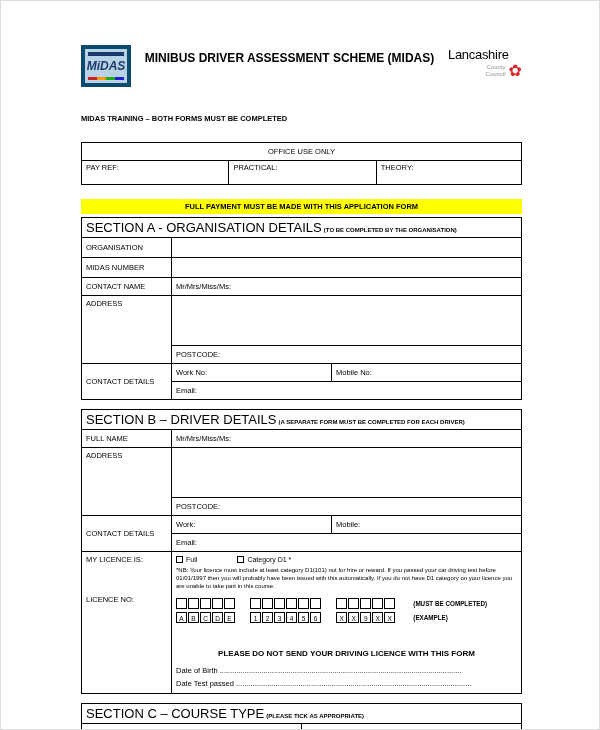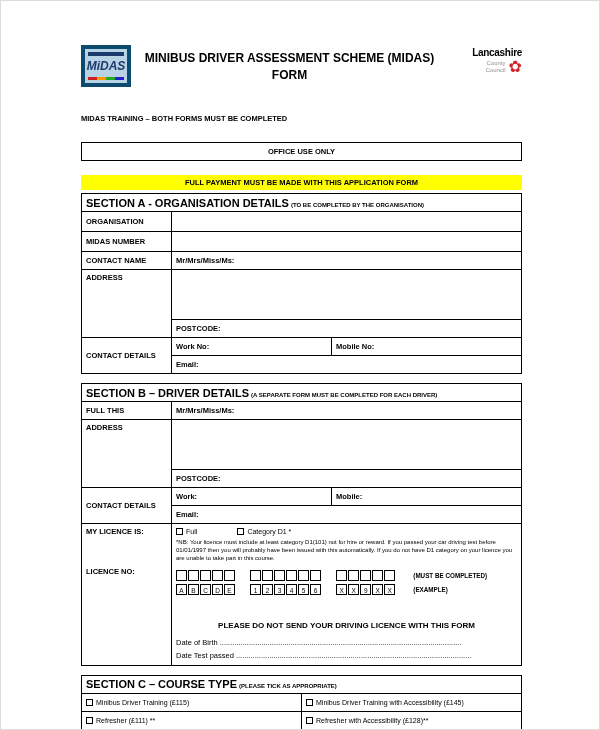--- a/index.html
+++ b/index.html
@@ -7,40 +7,40 @@
   .content{position:absolute;left:80px;top:44px;width:441px;}
 
   
   .header{display:flex;align-items:flex-start;height:50px;margin-bottom:6px;}
   .midas-logo{width:50px;height:42px;background:#b9d3e6;border:4px solid #0c4a6e;position:relative;display:flex;align-items:center;justify-content:center;box-sizing:border-box;}
   .midas-top{position:absolute;top:3px;left:3px;right:3px;height:4px;background:#1b3a6b;}
   .midas-text{font-style:italic;font-weight:bold;color:#1b3a6b;font-size:12px;}
   .midas-bottom{position:absolute;bottom:3px;left:3px;right:3px;height:3px;background:linear-gradient(90deg,#c22 0 25%,#f90 25% 50%,#2a2 50% 75%,#22c 75% 100%);}
   .title-block{flex:1;text-align:center;font-family:Liberation Sans, sans-serif;font-weight:bold;font-size:12px;line-height:1.4;padding-top:5px;}
   .lanc-logo{width:74px;padding-top:2px;}
-  .lanc-name{font-weight:bold;font-size:10px;letter-spacing:-0.3px;text-align:right;}
+  .lanc-name{font-weight:normal;font-size:13px;letter-spacing:-0.3px;}
   .lanc-row{display:flex;align-items:center;justify-content:flex-end;gap:3px;margin-top:1px;}
   .lanc-sub{font-size:6px;color:#8f8f8f;line-height:1.2;text-align:right;}
   .rose{color:#d8232a;font-size:16px;line-height:1;}
 
   .intro{font-weight:bold;font-size:7.5px;margin:19px 0;}
 
   table{width:100%;border-collapse:collapse;table-layout:fixed;}
   td{border:1px solid #000;font-size:7.5px;padding:2px 4px;vertical-align:middle;overflow:hidden;height:13px;}
-  .label{font-weight:bold;}
+  .label{font-weight:normal;}
   .center{text-align:center;}
   .vtop{vertical-align:top;padding-top:3px;}
 
   .office{margin-bottom:14px;}
   .office-vals td{height:19px;vertical-align:top;}
 
   .banner{background:#ffff00;font-weight:bold;font-size:7.5px;text-align:center;padding:3px 4px;margin-bottom:3px;}
 
   .sec{margin-bottom:9px;}
-  .sec-hdr-big{font-size:11px;font-weight:bold;}
+  .sec-hdr-big{font-size:13px;font-weight:normal;}
   .sec-hdr-small{font-size:6px;font-weight:bold;}
   .fill{height:15px;}
   .addr-fill{height:45px;}
 
   .cb{display:inline-block;width:7px;height:7px;border:1px solid #000;vertical-align:-1px;margin-right:3px;box-sizing:border-box;background:#fff;}
   .cb-opt{margin-right:38px;font-size:7px;}
   .nb{font-size:6px;line-height:1.35;margin-top:2px;padding-right:4px;}
 
   .boxrow{margin:3px 0 2px 0;white-space:nowrap;}
   .lgroup{display:inline-block;margin-right:12px;}
@@ -61,21 +61,20 @@
   <div class="content">
 
     <div class="header">
       <div class="midas-logo">
         <div class="midas-top"></div>
         <span class="midas-text">MiDAS</span>
         <div class="midas-bottom"></div>
       </div>
       <div class="title-block">
         <div>MINIBUS DRIVER ASSESSMENT SCHEME (MIDAS)</div>
-        <div>FORM</div>
       </div>
       <div class="lanc-logo">
         <div class="lanc-name">Lancashire</div>
         <div class="lanc-row">
           <div class="lanc-sub">
             <div>County</div>
             <div>Council</div>
           </div>
           <span class="rose">✿</span>
         </div>
@@ -87,20 +86,25 @@
     <table class="office">
       <colgroup>
           <col style="width:33.5%">
           <col style="width:33.5%">
           <col>
         </colgroup>
       <tbody>
           <tr>
         <td colspan="3" class="label center">OFFICE USE ONLY</td>
       </tr>
+      <tr class="office-vals">
+        <td><span class="label">PAY REF:</span></td>
+        <td><span class="label">PRACTICAL:</span></td>
+        <td><span class="label">THEORY:</span></td>
+      </tr>
     </tbody>
       </table>
 
     <div class="banner">FULL PAYMENT MUST BE MADE WITH THIS APPLICATION FORM</div>
 
     <table class="sec">
       <colgroup>
           <col style="width:90px">
           <col style="width:160px">
           <col>
@@ -149,21 +153,21 @@
           <col>
         </colgroup>
       <tbody>
           <tr>
         <td colspan="3">
           <span class="sec-hdr-big">SECTION B – DRIVER DETAILS</span>
           <span class="sec-hdr-small">(A SEPARATE FORM MUST BE COMPLETED FOR EACH DRIVER)</span>
         </td>
       </tr>
       <tr>
-        <td class="label">FULL THIS</td>
+        <td class="label">FULL NAME</td>
         <td colspan="2" class="label"><span>Mr/Mrs/Miss/Ms:</span></td>
       </tr>
       <tr>
         <td class="label vtop" rowspan="2">ADDRESS</td>
         <td colspan="2" class="addr-fill"></td>
       </tr>
       <tr>
         <td colspan="2" class="label"><span>POSTCODE:</span></td>
       </tr>
       <tr>

